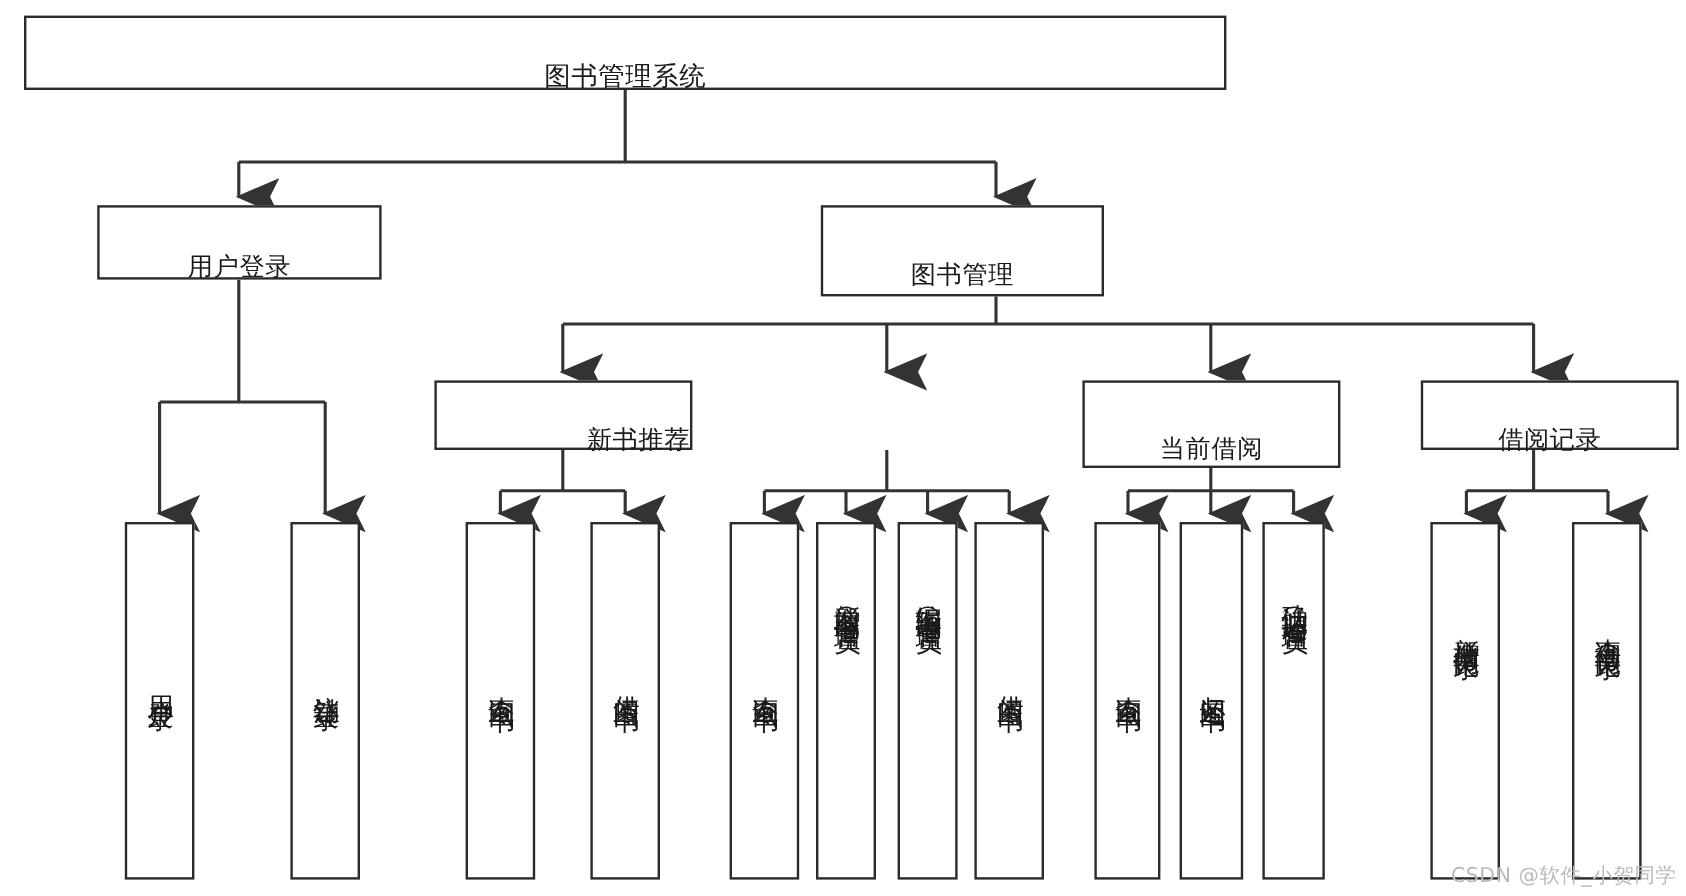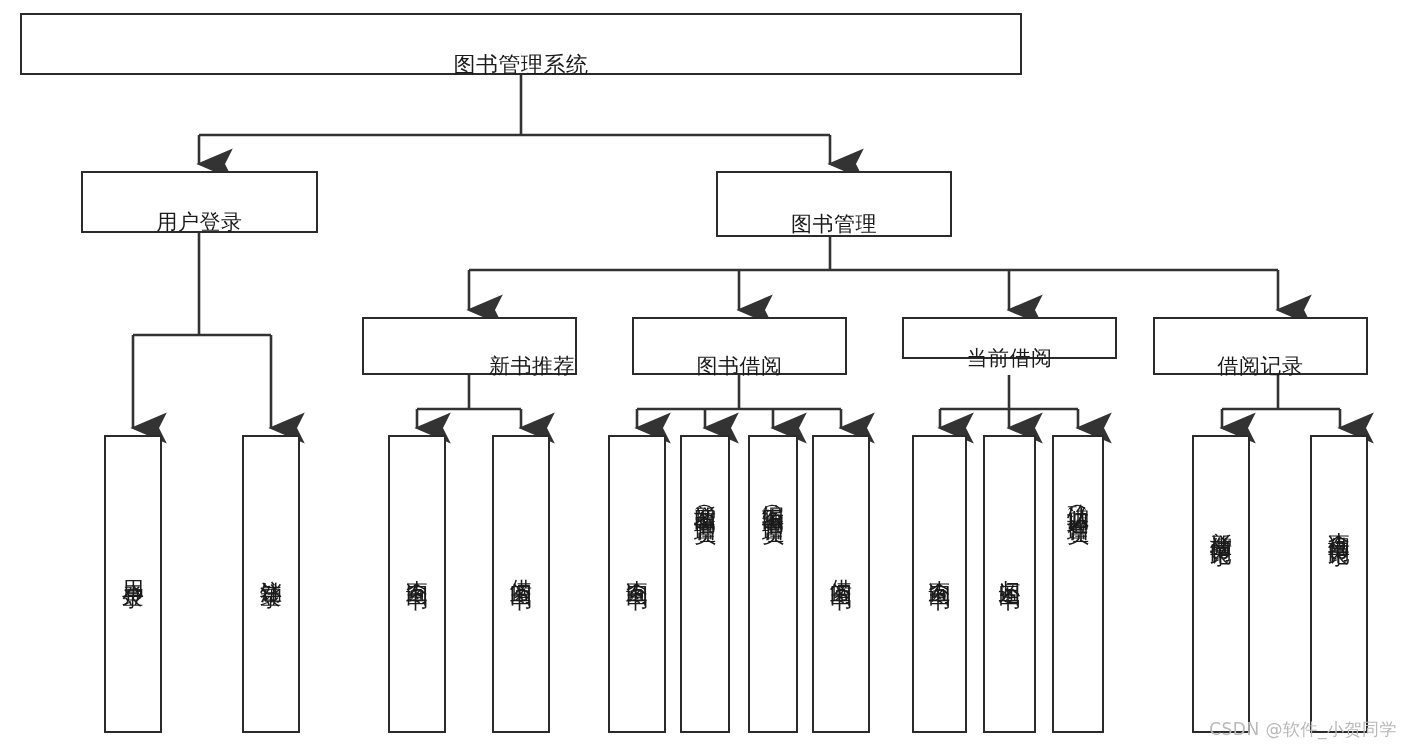--- a/index.html
+++ b/index.html
@@ -137,37 +137,34 @@
   </svg>
 
   <div class="node h root" style="left:20px; top:13px; width:1002px; height:62px;">
     <span class="lbl">图书管理系统</span>
   </div>
 
   <div class="node h" style="left:81px; top:171px; width:237px; height:62px;">
     <span class="lbl">用户登录</span>
   </div>
 
-  <div class="node h" style="left:716px; top:171px; width:236px; height:66px;">
+  <div class="node h" style="left:684px; top:171px; width:236px; height:76px;">
     <span class="lbl">图书管理</span>
   </div>
 
   <div class="node h" style="left:362px; top:317px; width:215px; height:58px;justify-content:flex-end;">
     <span class="lbl">新书推荐</span>
   </div>
 
-  <div class="node h" style="left:632px; top:317px; width:215px; height:58px;">
-    <span class="lbl">图书借阅</span>
-  </div>
-
-  <div class="node h" style="left:902px; top:317px; width:215px; height:42px;">
+
+  <div class="node h" style="left:902px; top:317px; width:215px; height:73px;">
     <span class="lbl">当前借阅</span>
   </div>
 
-  <div class="node h" style="left:1153px; top:317px; width:215px; height:58px;">
+  <div class="node h" style="left:1184px; top:317px; width:215px; height:58px;">
     <span class="lbl">借阅记录</span>
   </div>
 
   <div class="node v" style="left:104px; top:435px; width:58px; height:298px; padding-top:84px;">
     <span class="lbl">用户登录</span>
   </div>
 
   <div class="node v" style="left:242px; top:435px; width:58px; height:298px; padding-top:84px;">
     <span class="lbl">注销登录</span>
   </div>

